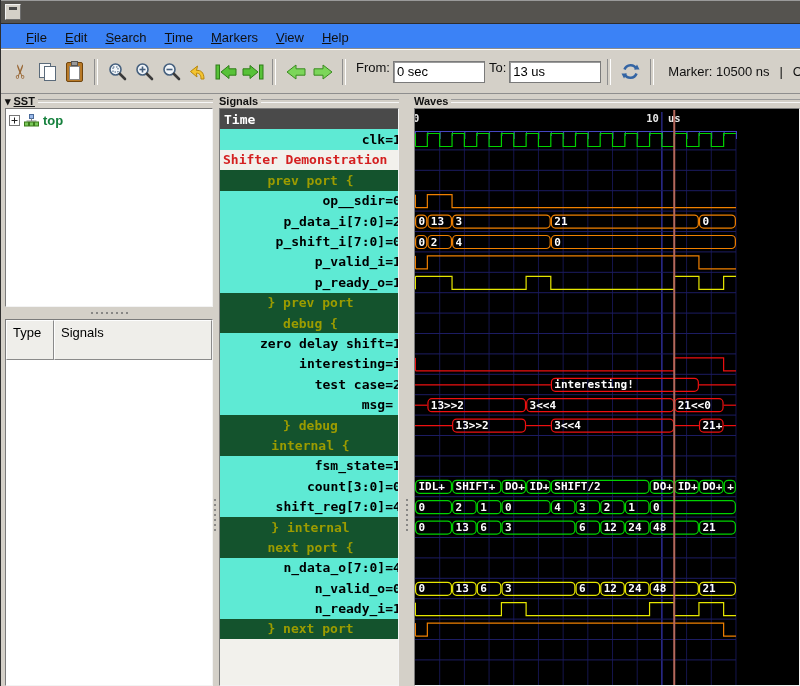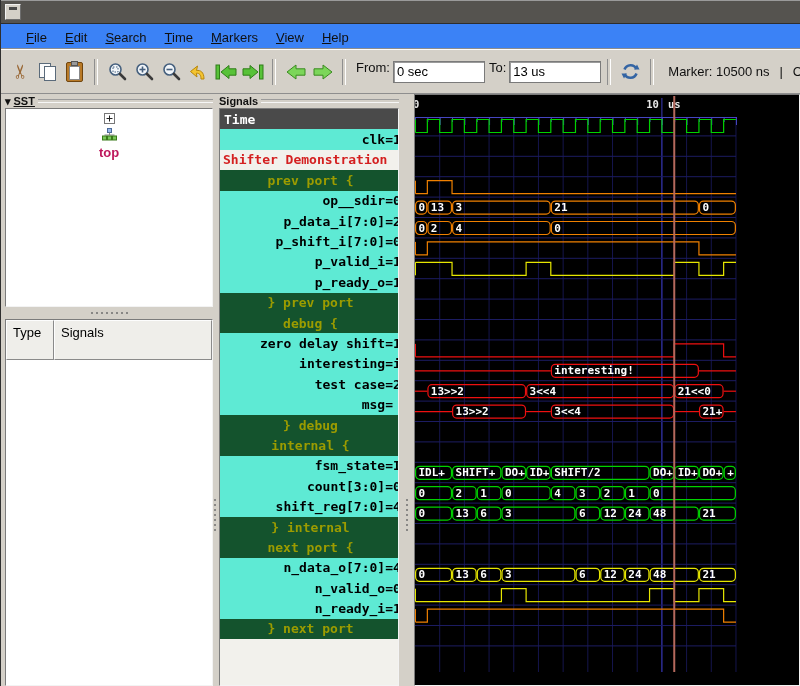--- a/index.html
+++ b/index.html
@@ -34,21 +34,21 @@
   .clip .page{position:absolute;left:2px;top:3px;width:9px;height:12px;background:#fff;border:1px solid #888;}
   .clip .top{position:absolute;left:4px;top:-2px;width:5px;height:3px;background:#999;border:1px solid #555;}
   
   .main{position:absolute;left:0;right:0;top:91px;bottom:0;}
   .framehead{display:flex;align-items:center;height:14px;font-size:11px;font-weight:bold;color:#111;}
   .framehead .fline{flex:1;height:2px;border-top:1px solid #9a9a9a;border-bottom:1px solid #f6f6f6;margin-left:3px;}
   .panel{position:absolute;display:flex;flex-direction:column;}
   .sunken{border:1px solid;border-color:#7b7b7b #f3f3f3 #f3f3f3 #7b7b7b;}
   
   .treebox{background:#fff;height:197px;overflow:hidden;}
-  .treeitem{display:flex;align-items:center;gap:4px;padding:4px 3px;font-size:13px;font-weight:bold;color:#be185d;flex-direction:column;}
+  .treeitem{display:flex;align-items:center;gap:4px;padding:4px 3px;font-size:13px;font-weight:bold;color:#15803d;}
   .hgrip{height:12px;display:flex;align-items:center;justify-content:center;gap:3px;}
   .hgrip i,.vgrip i{width:2px;height:2px;background:#6f6f6f;border-radius:50%;display:block;}
   .typesig{flex:1;display:flex;flex-direction:column;background:#fff;overflow:hidden;}
   .tshead{display:flex;flex:none;}
   .th{height:40px;line-height:24px;padding-left:6px;font-size:13px;background:#efeeea;
     border:1px solid;border-color:#fdfdfd #8a8a8a #8a8a8a #fdfdfd;box-sizing:border-box;}
   .th.c1{width:48px;flex:none;}.th.c2{flex:1;}
   .tsbody{flex:1;background:#fff;}
   .vgrip{position:absolute;width:8px;display:flex;flex-direction:column;gap:3px;align-items:center;top:408px;}
   
@@ -335,20 +335,24 @@
     <i></i>
       <i></i>
       <i></i>
       <i></i>
       <i></i>
       <i></i>
       <i></i>
   </div>
 
   <div class="panel" style="left:413px;right:0;top:3px;bottom:0;">
+    <div class="framehead">
+      <span>Waves</span>
+      <div class="fline"></div>
+    </div>
     <div class="wavebox sunken">
       <svg id="wavesvg" width="387" height="576" viewBox="0 0 387 576">
           <line x1="24.69" y1="22" x2="24.69" y2="576" stroke="#15154d"></line>
           <line x1="49.38" y1="22" x2="49.38" y2="576" stroke="#15154d"></line>
           <line x1="74.07" y1="22" x2="74.07" y2="576" stroke="#15154d"></line>
           <line x1="98.76" y1="22" x2="98.76" y2="576" stroke="#15154d"></line>
           <line x1="123.45" y1="22" x2="123.45" y2="576" stroke="#15154d"></line>
           <line x1="148.14" y1="22" x2="148.14" y2="576" stroke="#15154d"></line>
           <line x1="172.83" y1="22" x2="172.83" y2="576" stroke="#15154d"></line>
           <line x1="197.52" y1="22" x2="197.52" y2="576" stroke="#15154d"></line>

